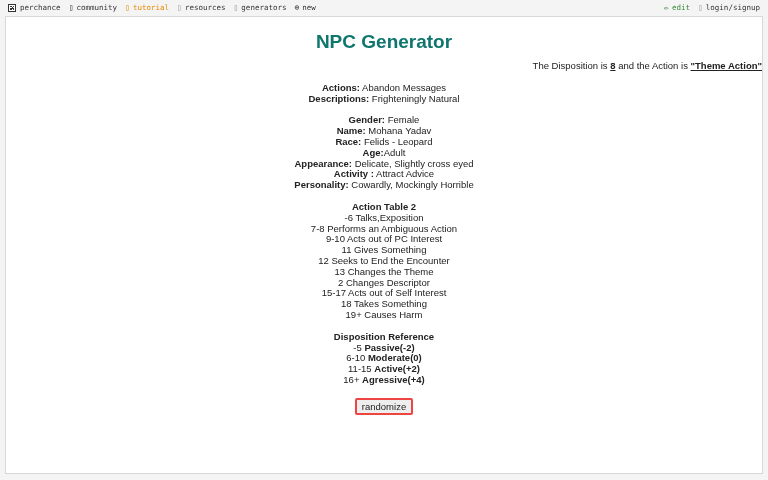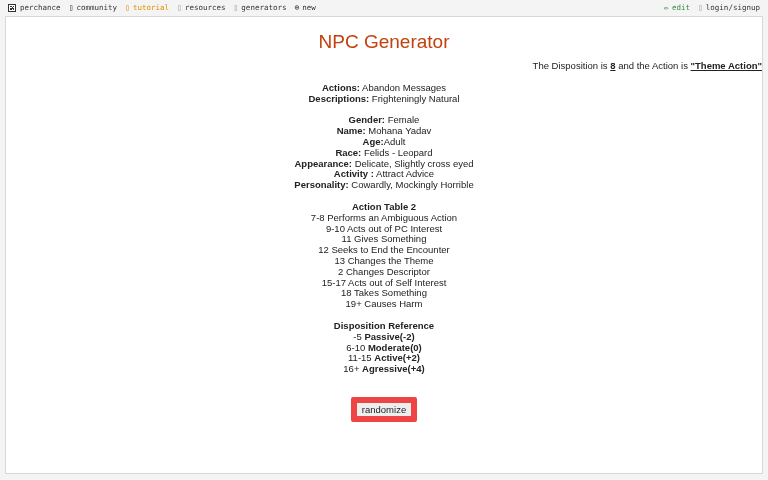--- a/index.html
+++ b/index.html
@@ -22,27 +22,27 @@
   .die {
     display:inline-block; width:8px; height:8px; border:1px solid #333; box-sizing:border-box;
     position:relative; margin-right:4px; background:#fff;
   }
   .die i { position:absolute; width:1.5px; height:1.5px; background:#333; }
   .panel {
     position:absolute; left:5px; top:16px; width:758px; height:458px;
     background:#fff; border:1px solid #d8d8d8; box-sizing:border-box;
   }
   .content { text-align:center; color:#222; font-size:9.5px; line-height:10.8px; }
-  h1 { font-size:19px; margin:0; padding-top:15px; line-height:20px; font-weight:normal; color:#c2410c; }
+  h1 { font-size:19px; margin:0; padding-top:15px; line-height:20px; font-weight:bold; color:#0f766e; }
   .intro { margin-top:9px;text-align:right; }
   .intro b { text-decoration:underline; }
   .block { margin-top:11px; }
   .btn {
-    margin-top:22px; font-family:"Liberation Sans", sans-serif; font-size:9.5px;
-    padding:1px 5px; background:#eee; border:6px solid #ef4444; border-radius:2px; color:#222;
+    margin-top:12px; font-family:"Liberation Sans", sans-serif; font-size:9.5px;
+    padding:1px 5px; background:#eee; border:2px solid #ef4444; border-radius:2px; color:#222;
   }
 </style>
 </head>
 <body>
 
 <div class="topbar">
   <div class="left">
     <a class="nav-item">
       <span class="die">
         <i style="left:1px;top:1px"></i>
@@ -95,29 +95,30 @@
     </div>
 
     <div class="block">
       <div><b>Actions:</b><span> Abandon Messages</span></div>
       <div><b>Descriptions:</b><span> Frighteningly Natural</span></div>
     </div>
 
     <div class="block">
       <div><b>Gender:</b><span> Female</span></div>
       <div><b>Name:</b><span> Mohana Yadav</span></div>
+      <div><b>Race:</b><span> Felids - Leopard</span></div>
       <div><b>Age:</b><span>Adult</span></div>
-      <div><b>Race:</b><span> Felids - Leopard</span></div>
       <div><b>Appearance:</b><span> Delicate, Slightly cross eyed</span></div>
       <div><b>Activity :</b><span> Attract Advice</span></div>
       <div><b>Personality:</b><span> Cowardly, Mockingly Horrible</span></div>
     </div>
 
     <div class="block">
       <div><b>Action Table 2</b></div>
+      <div>-6 Talks,Exposition</div>
       <div>7-8 Performs an Ambiguous Action</div>
       <div>9-10 Acts out of PC Interest</div>
       <div>11 Gives Something</div>
       <div>12 Seeks to End the Encounter</div>
       <div>13 Changes the Theme</div>
       <div>2 Changes Descriptor</div>
       <div>15-17 Acts out of Self Interest</div>
       <div>18 Takes Something</div>
       <div>19+ Causes Harm</div>
     </div>

